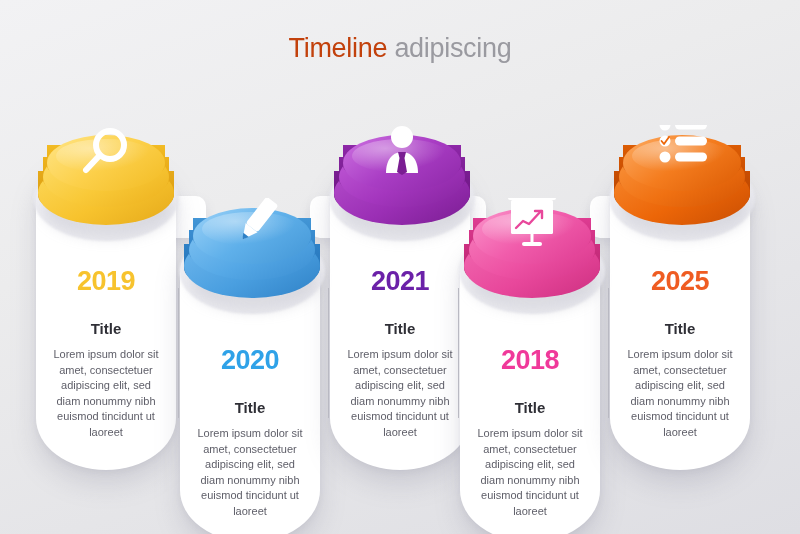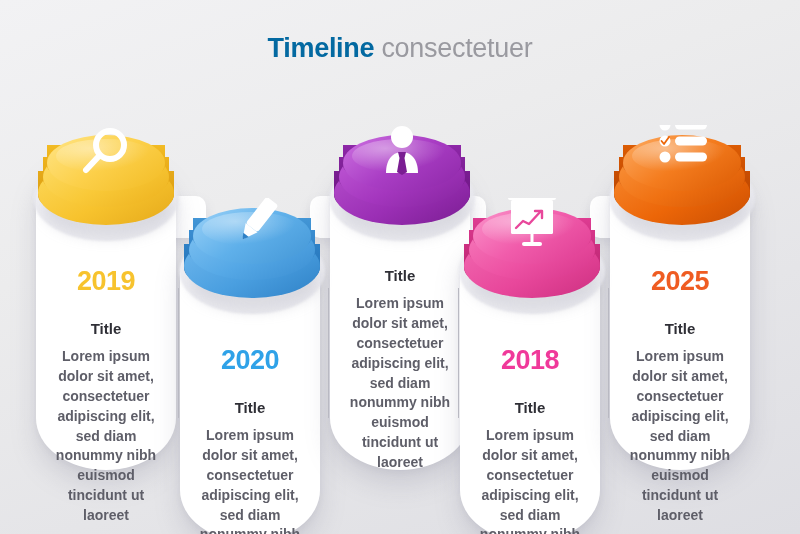--- a/index.html
+++ b/index.html
@@ -30,22 +30,22 @@
     left: 0;
     width: 800px;
     text-align: center;
     font-size: 27px;
     letter-spacing: -0.3px;
     color: #9a9aa0;
     font-weight: 400;
     white-space: nowrap;
   }
   .page-title .strong {
-    font-weight: 700;
-    color: #0369a1;
+    font-weight: 400;
+    color: #c2410c;
   }
 
   
   .cards-layer { position: absolute; inset: 0; }
 
   .card {
     position: absolute;
     width: 140px;
     background: #ffffff;
     border-radius: 70px / 52px;
@@ -88,24 +88,24 @@
     margin-bottom: 26px;
   }
   .sub-title {
     font-size: 15px;
     font-weight: 700;
     color: #2f2f36;
     line-height: 1;
     margin-bottom: 11px;
   }
   .body-text {
-    font-size: 14px;
+    font-size: 11px;
     line-height: 1.42;
     color: #5e5e68;
-    font-weight: 700;
+    font-weight: 400;
     padding: 0 8px;
   }
 
   
   .disc {
     position: absolute;
     width: 152px;
     height: 118px;
   }
   .disc .ground {
@@ -210,21 +210,21 @@
     box-shadow: 0 6px 12px rgba(120,120,140,0.16);
   }
 </style>
 </head>
 <body>
 
 <div class="stage">
 
   <div class="page-title">
     <span class="strong">Timeline</span>
-    <span>consectetuer</span>
+    <span>adipiscing</span>
   </div>
 
   <div class="nub" style="left:160px; top:196px;"></div>
   <div class="nub" style="left:310px; top:196px;"></div>
   <div class="nub" style="left:440px; top:196px;"></div>
   <div class="nub" style="left:590px; top:196px;"></div>
 
   <div class="cards-layer">
 
     <div class="card up card-1">
@@ -238,20 +238,21 @@
     <div class="card down card-2">
       <div class="card-text">
         <div class="year" style="color:#2FA2E8;">2020</div>
         <div class="sub-title">Title</div>
         <div class="body-text">Lorem ipsum dolor sit amet, consectetuer adipiscing elit, sed diam nonummy nibh euismod tincidunt ut laoreet</div>
       </div>
     </div>
 
     <div class="card up card-3">
       <div class="card-text">
+        <div class="year" style="color:#6B21A8;">2021</div>
         <div class="sub-title">Title</div>
         <div class="body-text">Lorem ipsum dolor sit amet, consectetuer adipiscing elit, sed diam nonummy nibh euismod tincidunt ut laoreet</div>
       </div>
     </div>
 
     <div class="card down card-4">
       <div class="card-text">
         <div class="year" style="color:#F0399A;">2018</div>
         <div class="sub-title">Title</div>
         <div class="body-text">Lorem ipsum dolor sit amet, consectetuer adipiscing elit, sed diam nonummy nibh euismod tincidunt ut laoreet</div>

